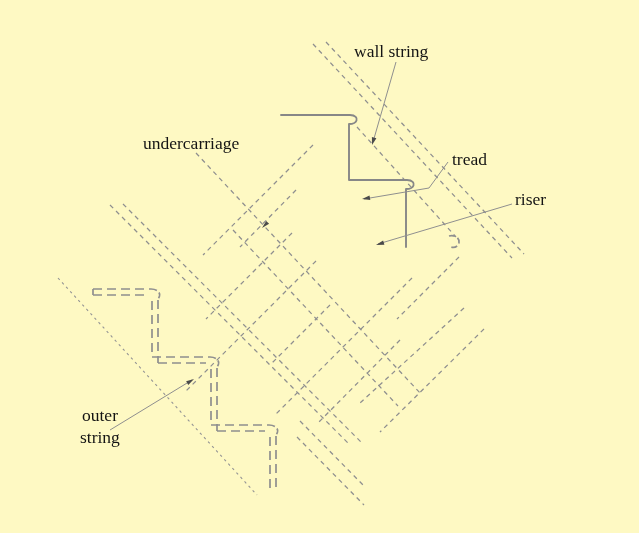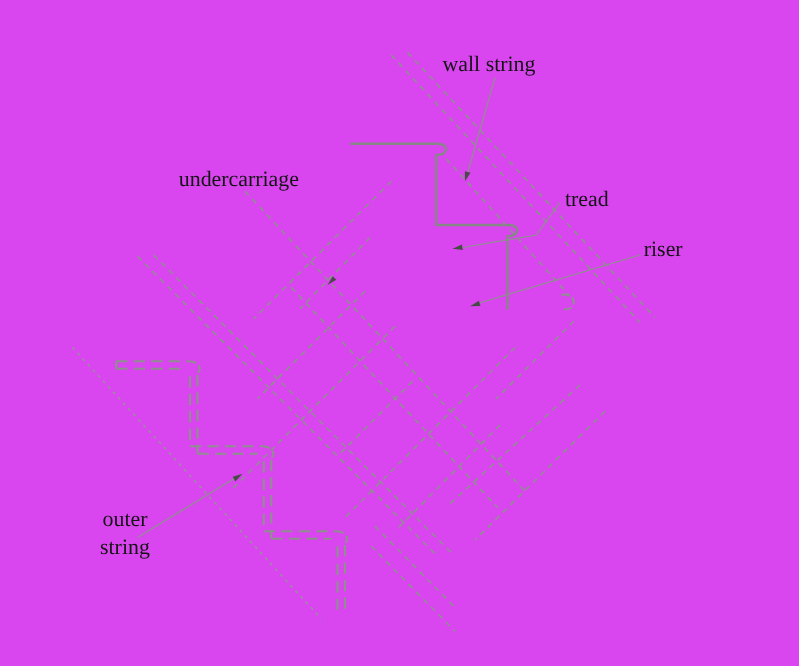--- a/index.html
+++ b/index.html
@@ -1,16 +1,16 @@
 <!DOCTYPE html>
 <html><head>
 <meta charset="utf-8">
 <style>
   html,body{margin:0;padding:0;background:#e8e8e8;}
-  .page{width:639px;height:533px;background:#d946ef;position:relative;overflow:hidden;
+  .page{width:639px;height:533px;background:#fef9c3;position:relative;overflow:hidden;
         font-family:"Liberation Serif", serif;text-align:center;}
   svg{display:block;}
   text{font-family:"Liberation Serif", serif;font-size:17.5px;fill:#141414;}
   .solid-stair{stroke:#878787;stroke-width:1.9;fill:none;stroke-linecap:round;stroke-linejoin:round;}
   .lattice{stroke:#8f8f8f;stroke-width:1.25;fill:none;stroke-dasharray:4.5 4;}
   .dotline{stroke:#949494;stroke-width:1.1;fill:none;stroke-dasharray:2.5 3.5;}
   .ostring{stroke:#8f8f8f;stroke-width:1.7;fill:none;stroke-dasharray:9 5;stroke-linecap:butt;}
   .ohook{stroke:#8f8f8f;stroke-width:1.7;fill:none;stroke-dasharray:6 3;}
   .leader{stroke:#8f8f8f;stroke-width:1;fill:none;}
   .ahead{fill:#4a4a4a;stroke:none;}

